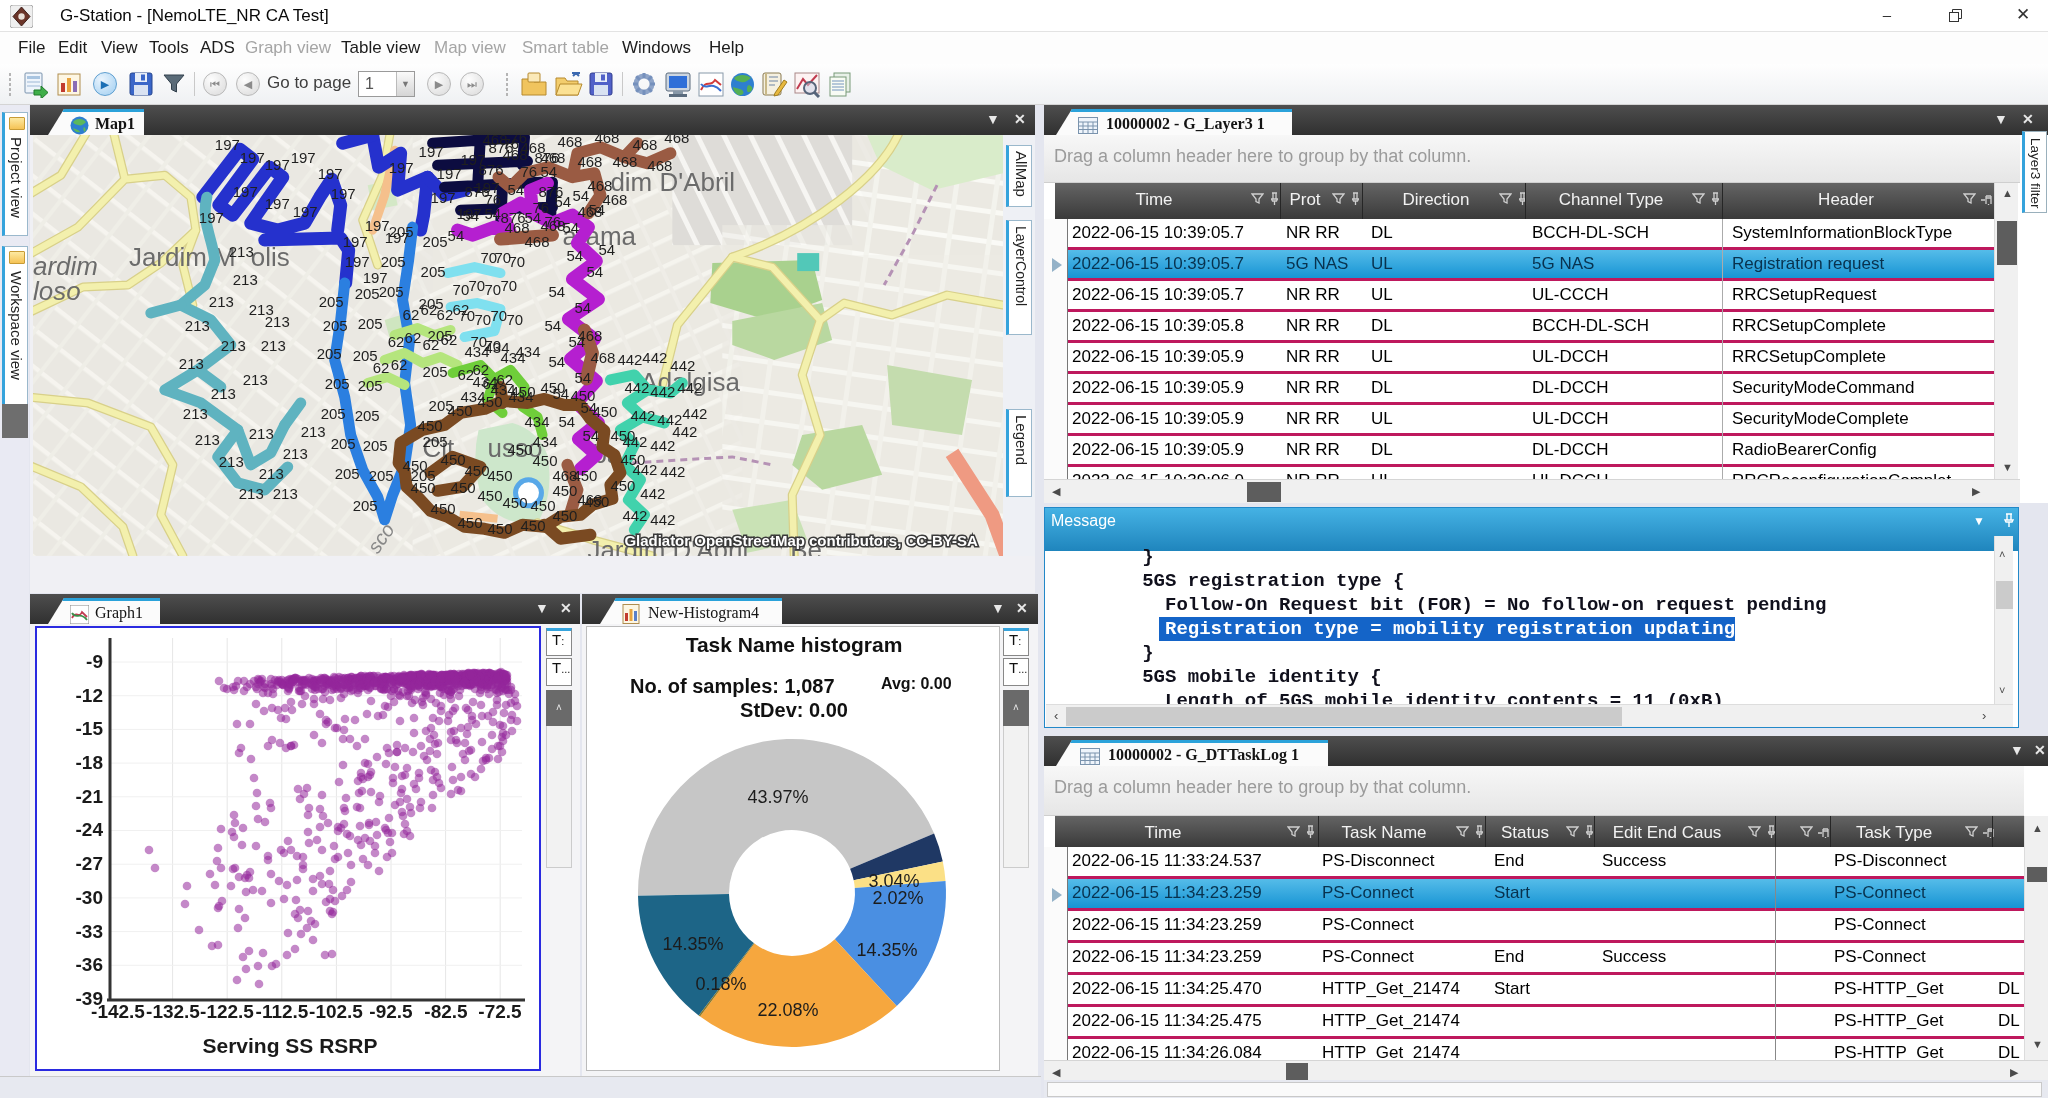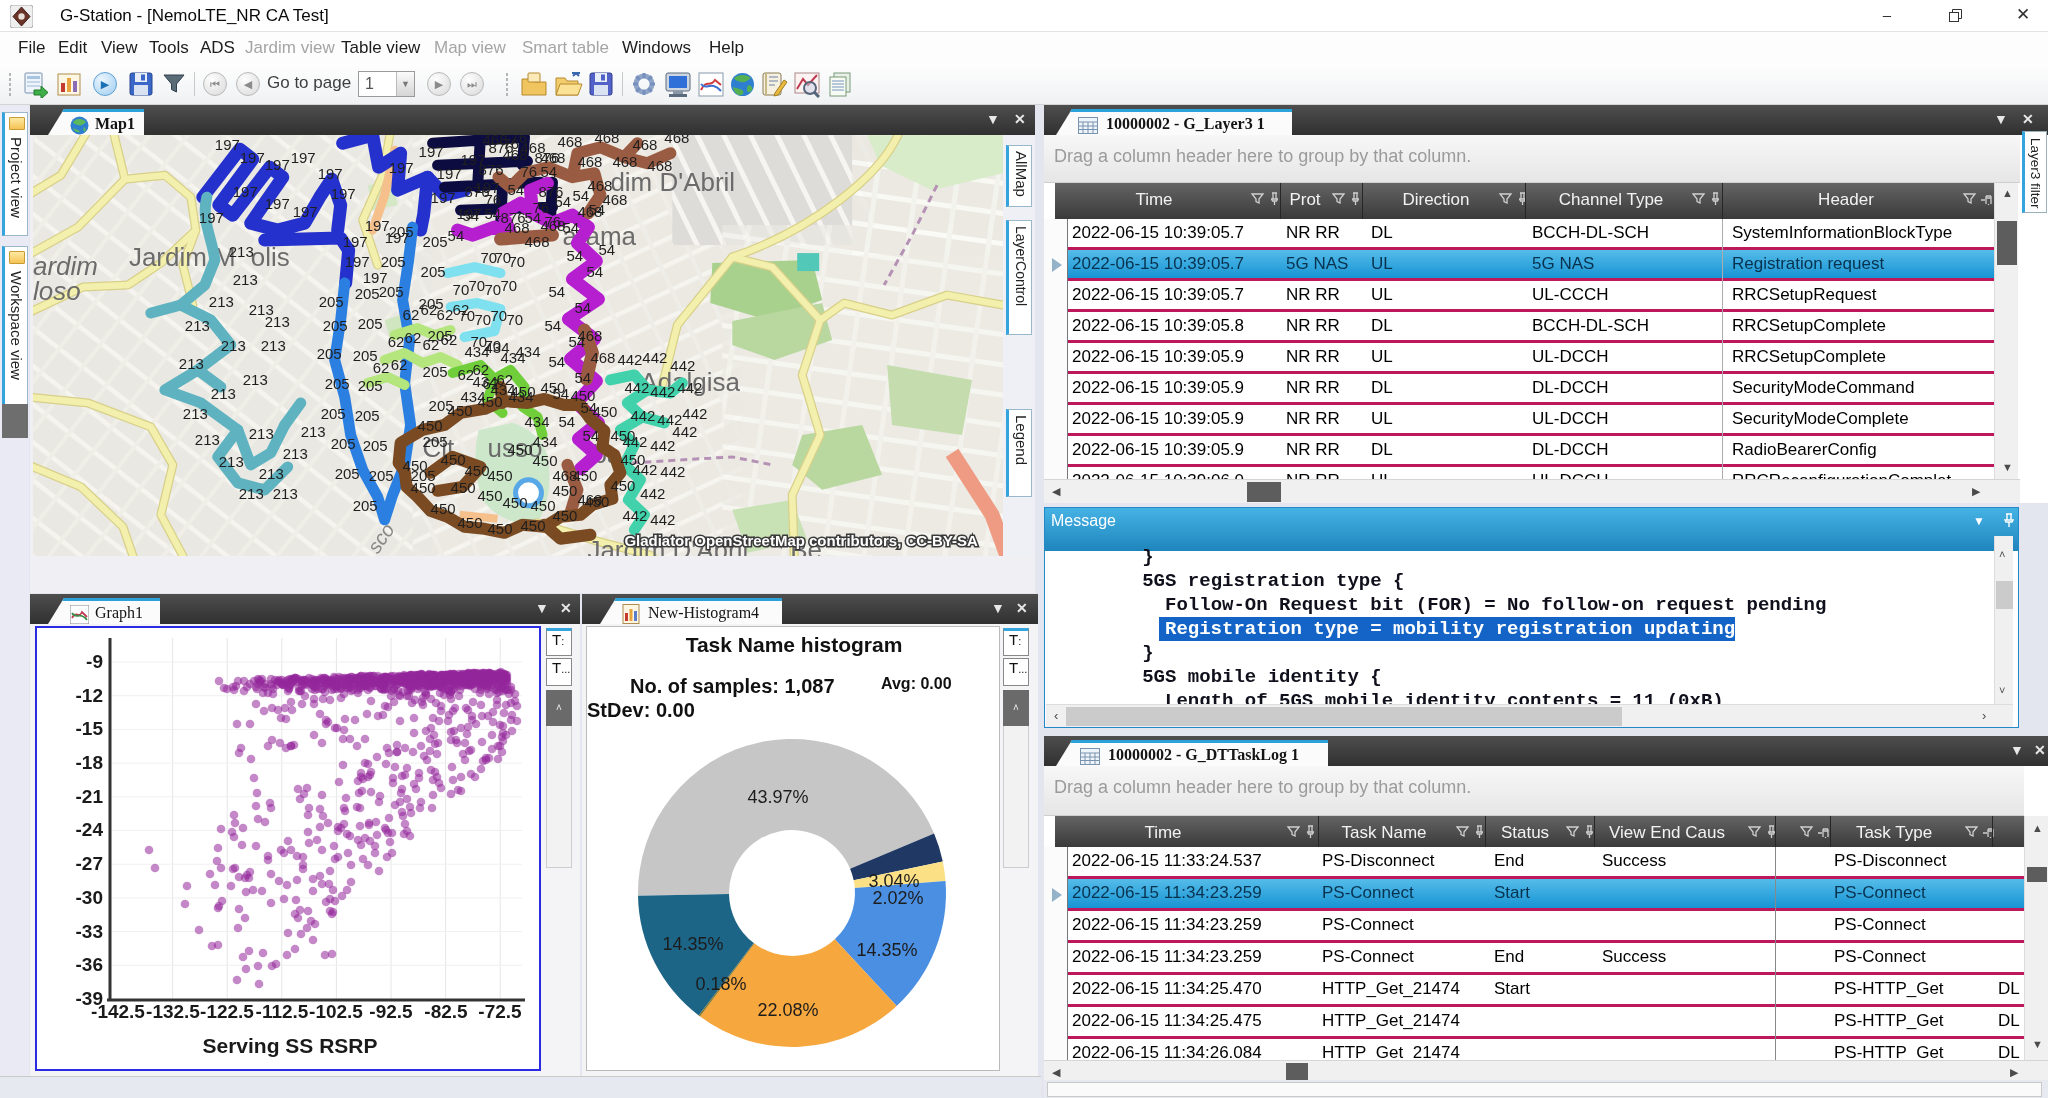--- a/index.html
+++ b/index.html
@@ -53,21 +53,21 @@
         <path d="M3.5 3.5 V0.5 H12.5 V9.5 H9.5" fill="none" stroke="#333"></path>
       </svg></div>
  <div class="abs winbtn" style="left:2008px;font-size:17px">✕</div>
 </div>
 <div id="menubar" class="abs">
  <div class="abs mi" style="left:18px">File</div>
  <div class="abs mi" style="left:58px">Edit</div>
  <div class="abs mi" style="left:101px">View</div>
  <div class="abs mi" style="left:149px">Tools</div>
  <div class="abs mi" style="left:200px">ADS</div>
- <div class="abs mi dis" style="left:245px">Jardim view</div>
+ <div class="abs mi dis" style="left:245px">Graph view</div>
  <div class="abs mi" style="left:341px">Table view</div>
  <div class="abs mi dis" style="left:434px">Map view</div>
  <div class="abs mi dis" style="left:522px">Smart table</div>
  <div class="abs mi" style="left:622px">Windows</div>
  <div class="abs mi" style="left:709px">Help</div>
 </div>
 <div id="toolbar" class="abs">
  <div class="abs grip" style="left:8px"></div>
  <svg class="abs" style="left:22px;top:7px" width="27" height="27" viewBox="0 0 27 27">
       <rect x="3" y="2" width="17" height="20" rx="1" fill="#eef4fb" stroke="#7a93ad"></rect>
@@ -1758,21 +1758,21 @@
         </svg>
         <span style="left:48px;font-weight:normal">New-Histogram4</span>
       </div>
       <div class="phbtn" style="left:409px;top:7px">▼</div>
       <div class="phbtn" style="left:434px;top:6px">✕</div>
     </div>
     <div class="abs" style="left:4px;top:32px;width:414px;height:445px;background:#fff;border:1px solid #bbb">
       <div class="abs" style="left:0;top:6px;width:414px;text-align:center;font-size:21px;font-weight:bold;color:#111">Task Name histogram</div>
       <div class="abs" style="left:43px;top:48px;font-size:20px;font-weight:bold;color:#111">No. of samples: 1,087</div>
       <div class="abs" style="left:294px;top:48px;font-size:16px;font-weight:bold;color:#111">Avg: 0.00</div>
-      <div class="abs" style="left:0;top:72px;width:414px;text-align:left;font-size:20px;font-weight:bold;color:#111">StDev: 0.00</div>
+      <div class="abs" style="left:0;top:72px;width:414px;text-align:center;font-size:20px;font-weight:bold;color:#111">StDev: 0.00</div>
       <svg class="abs" style="left:0;top:105px" width="413" height="340" viewBox="586 732 413 340">
         <path d="M637.0,895.7A154,154 0 0 1 933.1,833.6L849.1,868.7A63,63 0 0 0 728.0,894.1Z" fill="#c6c6c6"></path>
 <path d="M933.1,833.6A154,154 0 0 1 941.8,861.6L852.7,880.2A63,63 0 0 0 849.1,868.7Z" fill="#1f3864"></path>
 <path d="M941.8,861.6A154,154 0 0 1 944.5,880.9L853.8,888.1A63,63 0 0 0 852.7,880.2Z" fill="#fbe086"></path>
 <path d="M944.5,880.9A154,154 0 0 1 895.7,1005.9L833.8,939.2A63,63 0 0 0 853.8,888.1Z" fill="#4a8fe2"></path>
 <path d="M895.7,1005.9A154,154 0 0 1 699.1,1016.5L753.4,943.5A63,63 0 0 0 833.8,939.2Z" fill="#f6a73e"></path>
 <path d="M699.1,1016.5A154,154 0 0 1 697.7,1015.5L752.8,943.1A63,63 0 0 0 753.4,943.5Z" fill="#8f7a28"></path>
 <path d="M697.7,1015.5A154,154 0 0 1 637.0,895.8L728.0,894.1A63,63 0 0 0 752.8,943.1Z" fill="#1d6587"></path>
 <g font-size="18" fill="#1c1c1c" text-anchor="middle">
 <text x="777" y="803">43.97%</text>
@@ -1979,21 +1979,21 @@
           <path d="M1 2 H12 L8 7 V11 L5 9.5 V7 Z" fill="none" stroke="#cfcfcf" stroke-width="1.3"></path>
         </svg>&nbsp;<svg width="12" height="14" viewBox="0 0 12 14" style="vertical-align:-2px">
           <path d="M4 1 H9 M5 1.5 V6.5 M8 1.5 V6.5 M3 7 H10 M3.5 7 L4.5 9 H8.5 L9.5 7 M6.5 9 V13" stroke="#cfcfcf" stroke-width="1.3" fill="none"></path>
         </svg></span>
       <span style="left:470px;transform:translateX(-50%)">Status</span>
       <span class="ic" style="left:511px"><svg width="13" height="13" viewBox="0 0 13 13" style="vertical-align:-1px">
           <path d="M1 2 H12 L8 7 V11 L5 9.5 V7 Z" fill="none" stroke="#cfcfcf" stroke-width="1.3"></path>
         </svg>&nbsp;<svg width="12" height="14" viewBox="0 0 12 14" style="vertical-align:-2px">
           <path d="M4 1 H9 M5 1.5 V6.5 M8 1.5 V6.5 M3 7 H10 M3.5 7 L4.5 9 H8.5 L9.5 7 M6.5 9 V13" stroke="#cfcfcf" stroke-width="1.3" fill="none"></path>
         </svg></span>
-      <span style="left:612px;transform:translateX(-50%)">View End Caus</span>
+      <span style="left:612px;transform:translateX(-50%)">Edit End Caus</span>
       <span class="ic" style="left:693px"><svg width="13" height="13" viewBox="0 0 13 13" style="vertical-align:-1px">
           <path d="M1 2 H12 L8 7 V11 L5 9.5 V7 Z" fill="none" stroke="#cfcfcf" stroke-width="1.3"></path>
         </svg>&nbsp;<svg width="12" height="14" viewBox="0 0 12 14" style="vertical-align:-2px">
           <path d="M4 1 H9 M5 1.5 V6.5 M8 1.5 V6.5 M3 7 H10 M3.5 7 L4.5 9 H8.5 L9.5 7 M6.5 9 V13" stroke="#cfcfcf" stroke-width="1.3" fill="none"></path>
         </svg></span>
       <span class="ic" style="left:745px"><svg width="13" height="13" viewBox="0 0 13 13" style="vertical-align:-1px">
           <path d="M1 2 H12 L8 7 V11 L5 9.5 V7 Z" fill="none" stroke="#cfcfcf" stroke-width="1.3"></path>
         </svg>&nbsp;<svg width="14" height="12" viewBox="0 0 14 12" style="vertical-align:-2px">
           <path d="M1 6 H5 M6 2 H11 M6 2 V10 M11 2 V10 M6 4 H11 M8.5 10 V11" stroke="#cfcfcf" stroke-width="1.3" fill="none"></path>
         </svg></span>

